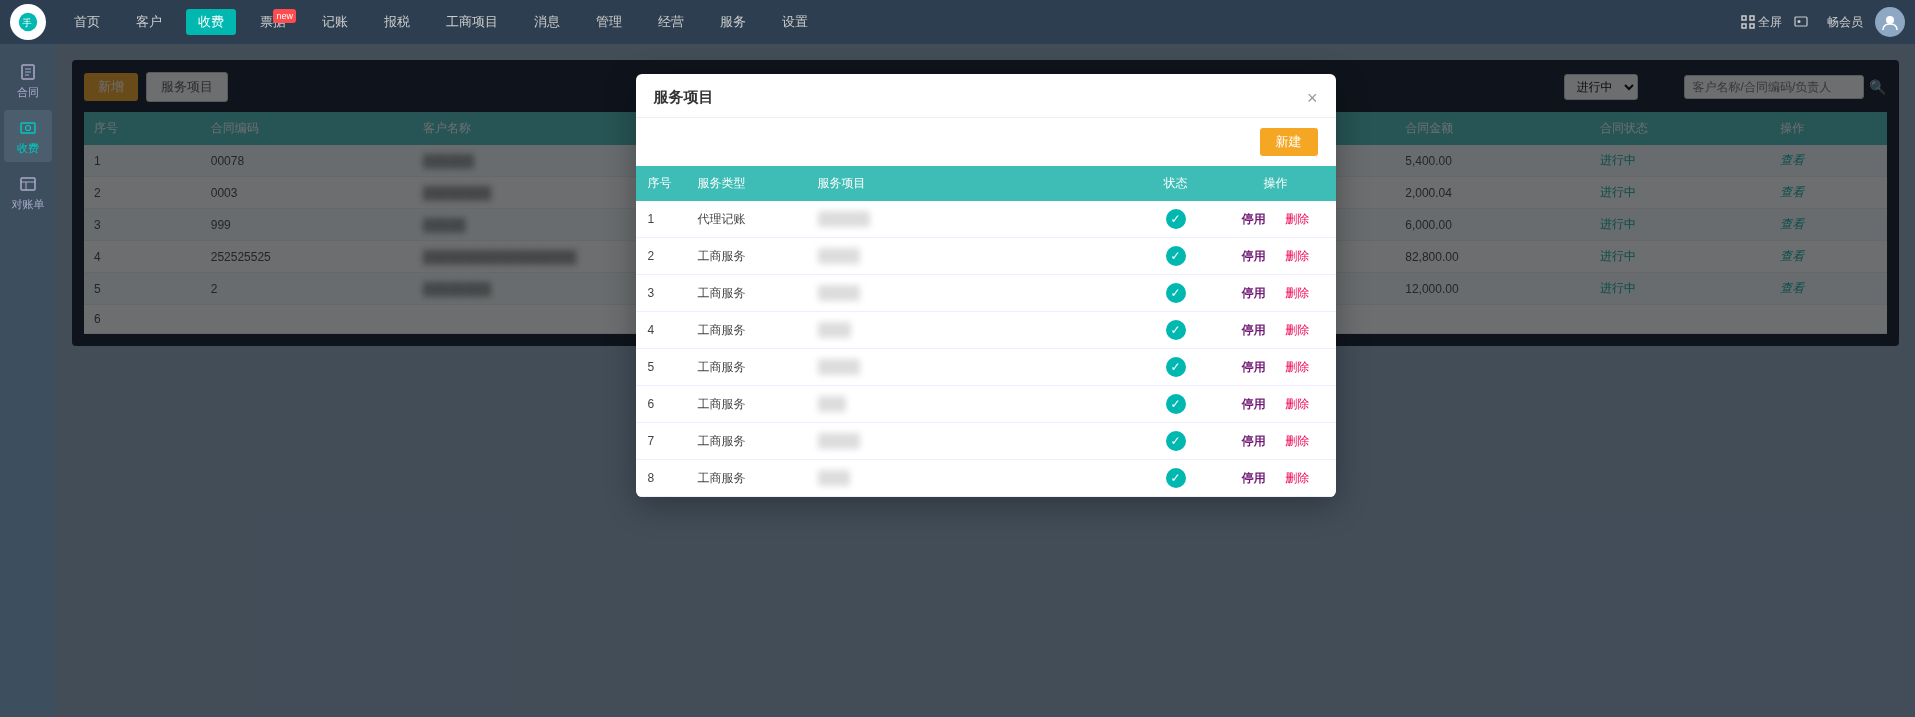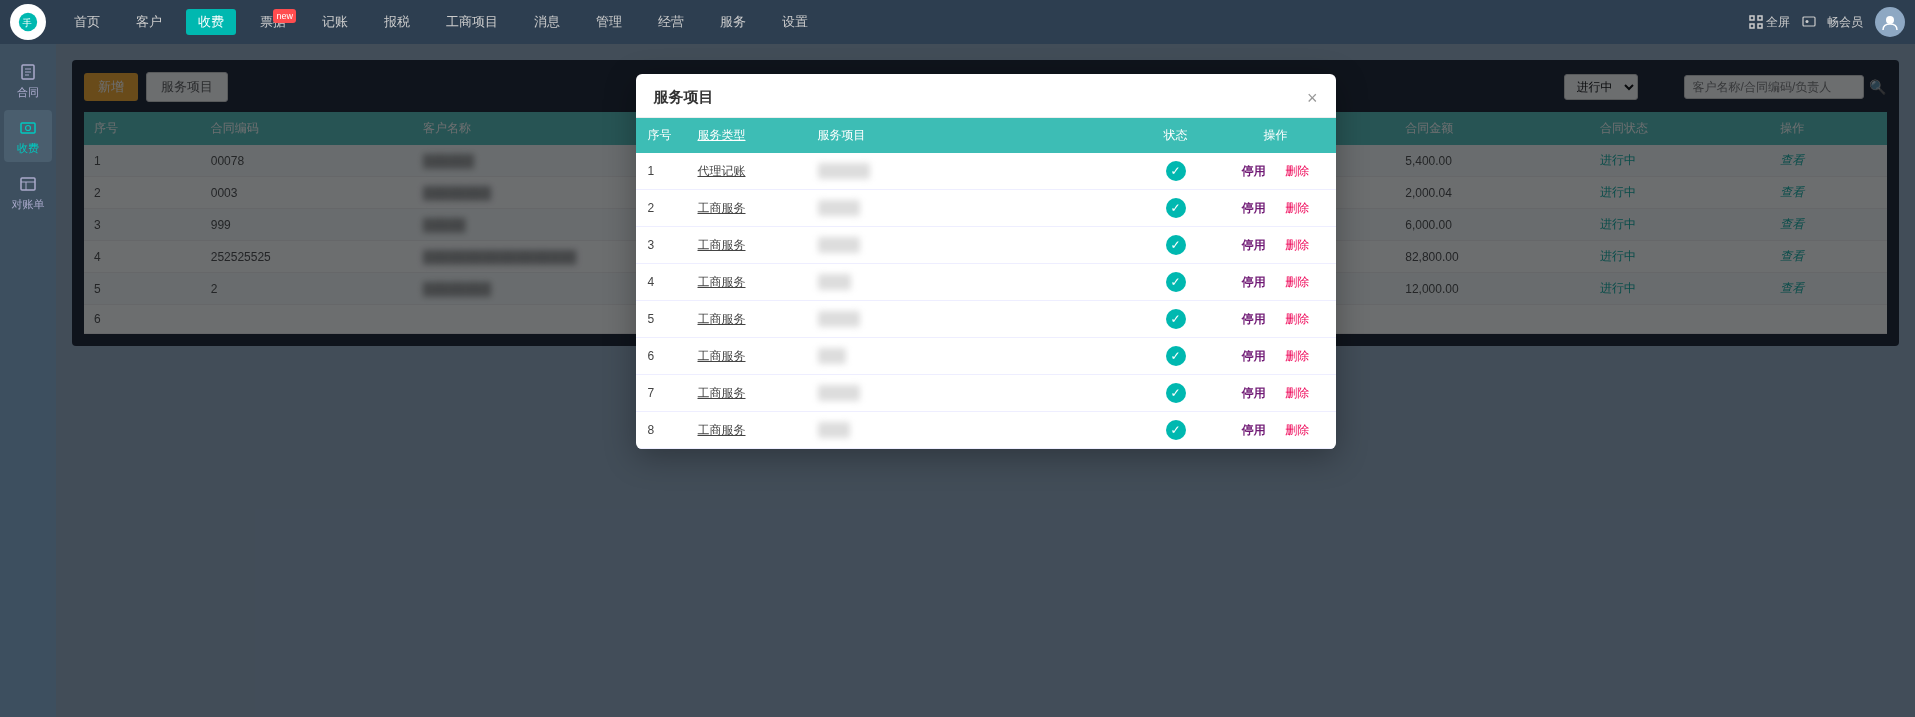--- a/index.html
+++ b/index.html
@@ -244,21 +244,21 @@
       display: inline-flex; align-items: center; justify-content: center;
       width: 20px; height: 20px;
       background: #00b8b0;
       border-radius: 50%;
       color: #fff;
       font-size: 12px;
     }
     .link-stop { color: #701a75; cursor: pointer; margin-right: 16px; font-weight: bold; }
     .link-delete { color: #e05; cursor: pointer; }
     .modal-table .col-seq { width: 50px; }
-    .modal-table .col-type { width: 120px; text-decoration: underline; }
+    .modal-table .col-type { width: 120px; }
     .modal-table .col-item { flex: 1; }
     .modal-table .col-status { width: 80px; text-align: center; }
     .modal-table .col-action { width: 120px; text-align: center; }
 
     
     .modal-body::-webkit-scrollbar { width: 6px; }
     .modal-body::-webkit-scrollbar-track { background: #f1f1f1; }
     .modal-body::-webkit-scrollbar-thumb { background: #ccc; border-radius: 3px; }
   </style>
 </head>
@@ -291,21 +291,21 @@
   <div class="nav-right">
     <span style="display:flex;align-items:center;gap:3px;">
       <svg width="14" height="14" viewBox="0 0 14 14" fill="currentColor">
           <rect x="1" y="1" width="4" height="4" fill="none" stroke="#ccc" stroke-width="1.5"></rect>
           <rect x="9" y="1" width="4" height="4" fill="none" stroke="#ccc" stroke-width="1.5"></rect>
           <rect x="1" y="9" width="4" height="4" fill="none" stroke="#ccc" stroke-width="1.5"></rect>
           <rect x="9" y="9" width="4" height="4" fill="none" stroke="#ccc" stroke-width="1.5"></rect>
         </svg>
       <span>全屏</span>
     </span>
-    <span style="display:flex;align-items:center;gap:11px;">
+    <span style="display:flex;align-items:center;gap:19px;">
       <svg width="14" height="14" viewBox="0 0 14 14">
           <rect x="1" y="2" width="12" height="9" rx="1" fill="none" stroke="#ccc" stroke-width="1.2"></rect>
           <circle cx="5" cy="6.5" r="1.5" fill="#ccc"></circle>
         </svg>
       <span>畅会员</span>
     </span>
     <div class="avatar">
       <svg width="18" height="18" viewBox="0 0 18 18">
           <circle cx="9" cy="7" r="4" fill="#fff"></circle>
           <path d="M2 17c0-4 3-6 7-6s7 2 7 6" stroke="#fff" stroke-width="1.5" fill="none"></path>
@@ -440,20 +440,23 @@
         </tbody>
       </table>
     </div>
 
     <div class="overlay-backdrop">
       <div class="modal">
         <div class="modal-header">
           <span class="modal-title">服务项目</span>
           <button class="modal-close">×</button>
         </div>
+        <div class="modal-toolbar">
+          <button class="btn-new-modal">新建</button>
+        </div>
         <div class="modal-body">
           <table class="modal-table">
             <thead>
               <tr>
                 <th class="col-seq">序号</th>
                 <th class="col-type">服务类型</th>
                 <th class="col-item">服务项目</th>
                 <th class="col-status">状态</th>
                 <th class="col-action">操作</th>
               </tr>

